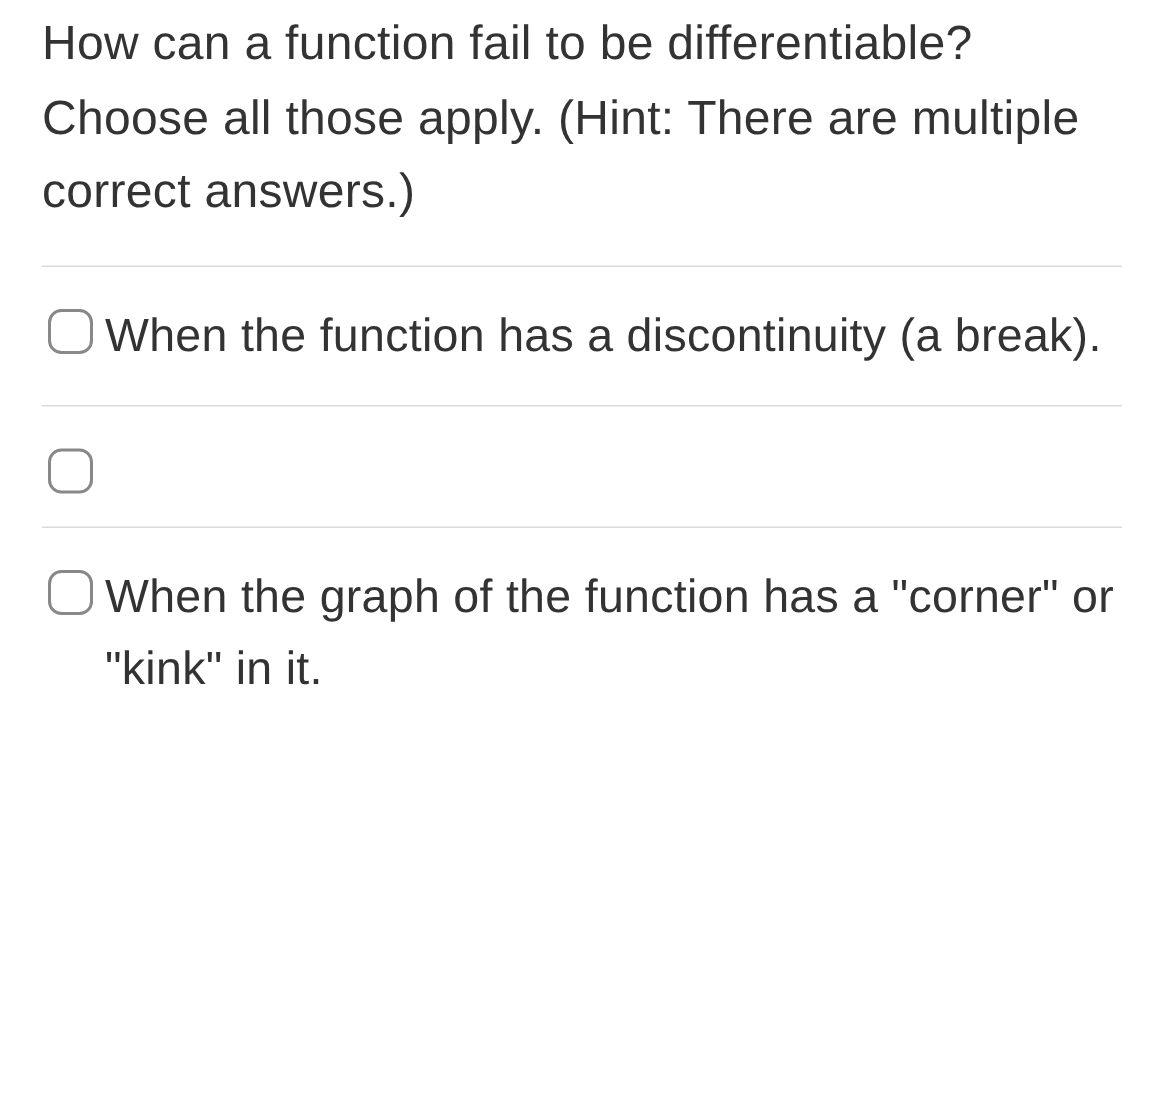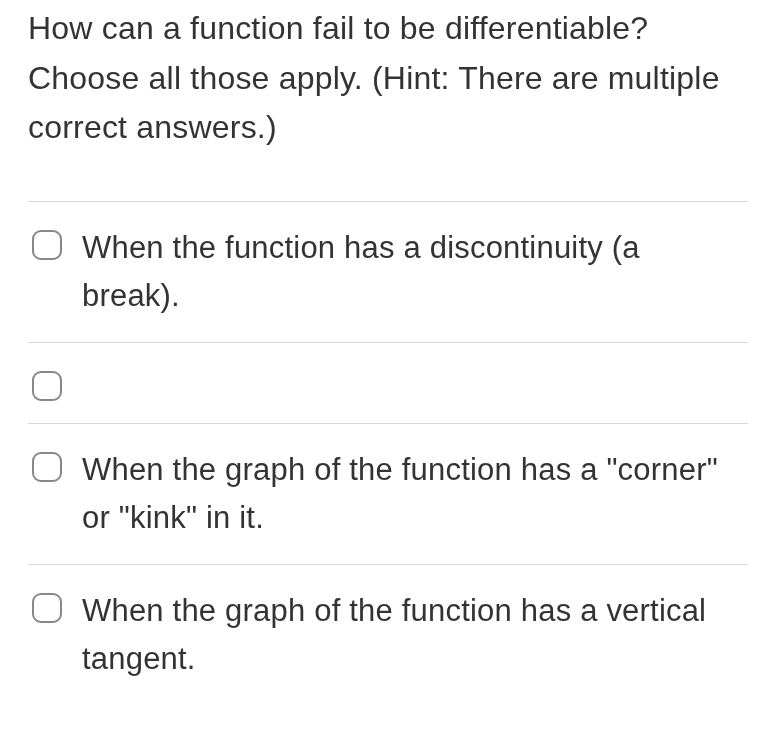--- a/index.html
+++ b/index.html
@@ -10,31 +10,31 @@
     font-family: "Segoe UI", "Helvetica Neue", Arial, sans-serif;
     color: #2b2b2b;
     padding: 4px 18px 0 28px;
   }
   .question {
     font-size: 32px;
     line-height: 1.55;
     font-weight: 400;
     color: #333333;
     letter-spacing: 0.2px;
-    margin-bottom: 48px;
+    margin-bottom: 24px;
   }
   .options {
     border-top: 1px solid #d9d9d9;
   }
   .option-row {
     display: flex;
     align-items: flex-start;
     padding: 22px 4px 22px 4px;
     border-bottom: 1px solid #d9d9d9;
-    gap: 20px;
+    gap: 8px;
   }
   .option-row:last-child {
     border-bottom: none;
   }
   .checkbox {
     flex: 0 0 auto;
     width: 30px;
     height: 30px;
     border: 2.5px solid #888888;
     border-radius: 9px;
@@ -64,18 +64,14 @@
 
   <div class="option-row">
     <div class="checkbox"></div>
   </div>
 
   <div class="option-row">
     <div class="checkbox"></div>
     <div class="option-text">When the graph of the function has a "corner" or "kink" in it.</div>
   </div>
 
-  <div class="option-row">
-    <div class="checkbox"></div>
-    <div class="option-text">When the graph of the function has a vertical tangent.</div>
-  </div>
 
 </div>
 
 </body></html>

